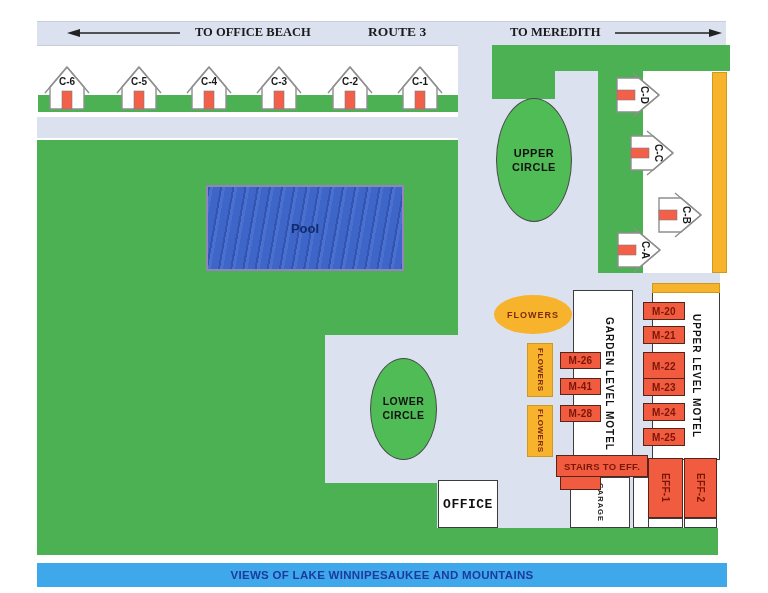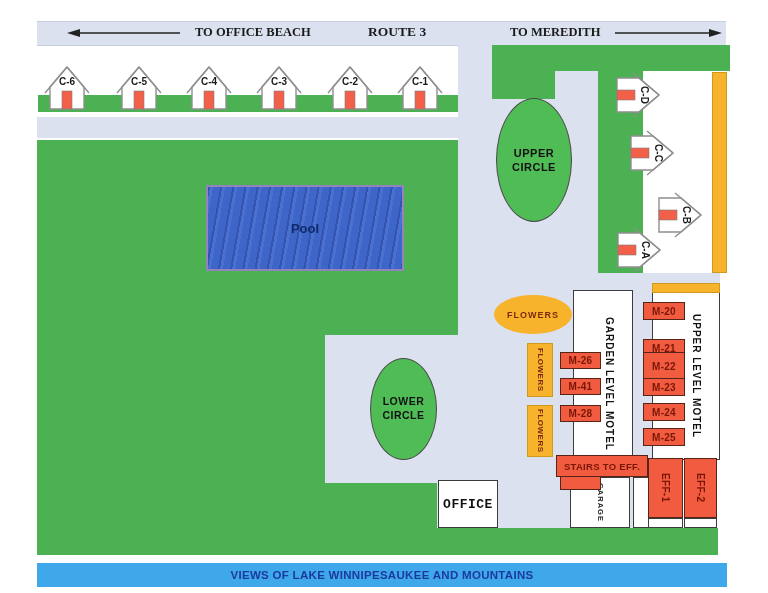--- a/index.html
+++ b/index.html
@@ -101,21 +101,21 @@
   <div class="abs whitebldg" style="left:633px;top:477px;width:17px;height:51px;"></div>
   <div class="abs whitebldg" style="left:648px;top:518px;width:35px;height:10px;"></div>
   <div class="abs whitebldg" style="left:684px;top:518px;width:33px;height:10px;"></div>
 
   <div id="units-layer">
       <div class="abs unit" style="left: 560px; top: 352px; width: 41px; height: 17px; font-size: 10px; letter-spacing: 0.3px;">M-26</div>
       <div class="abs unit" style="left: 560px; top: 378px; width: 41px; height: 17px; font-size: 10px; letter-spacing: 0.3px;">M-41</div>
       <div class="abs unit" style="left: 560px; top: 405px; width: 41px; height: 17px; font-size: 10px; letter-spacing: 0.3px;">M-28</div>
       <div class="abs unit" style="left: 560px; top: 432px; width: 41px; height: 34px; font-size: 10px; letter-spacing: 0.3px; margin-top: 24px;">M-29</div>
       <div class="abs unit" style="left: 643px; top: 302px; width: 42px; height: 18px; font-size: 10px; letter-spacing: 0.3px;">M-20</div>
-      <div class="abs unit" style="left: 643px; top: 339px; width: 42px; height: 18px; font-size: 10px; letter-spacing: 0.3px;">M-21</div>
+      <div class="abs unit" style="left: 643px; top: 326px; width: 42px; height: 18px; font-size: 10px; letter-spacing: 0.3px;">M-21</div>
       <div class="abs unit" style="left: 643px; top: 352px; width: 42px; height: 28px; font-size: 10px; letter-spacing: 0.3px;">M-22</div>
       <div class="abs unit" style="left: 643px; top: 378px; width: 42px; height: 18px; font-size: 10px; letter-spacing: 0.3px;">M-23</div>
       <div class="abs unit" style="left: 643px; top: 403px; width: 42px; height: 18px; font-size: 10px; letter-spacing: 0.3px;">M-24</div>
       <div class="abs unit" style="left: 643px; top: 428px; width: 42px; height: 18px; font-size: 10px; letter-spacing: 0.3px;">M-25</div>
       <div class="abs unit vtext" style="left: 648px; top: 458px; width: 35px; height: 60px; font-size: 10px; letter-spacing: 0.3px;">EFF-1</div>
       <div class="abs unit vtext" style="left: 684px; top: 458px; width: 33px; height: 60px; font-size: 10px; letter-spacing: 0.3px;">EFF-2</div>
     </div>
 
   <div class="abs unit" style="left:556px;top:455px;width:92px;height:22px;">
     <span style="font-size:9.5px;letter-spacing:.3px;">STAIRS TO EFF.</span>

